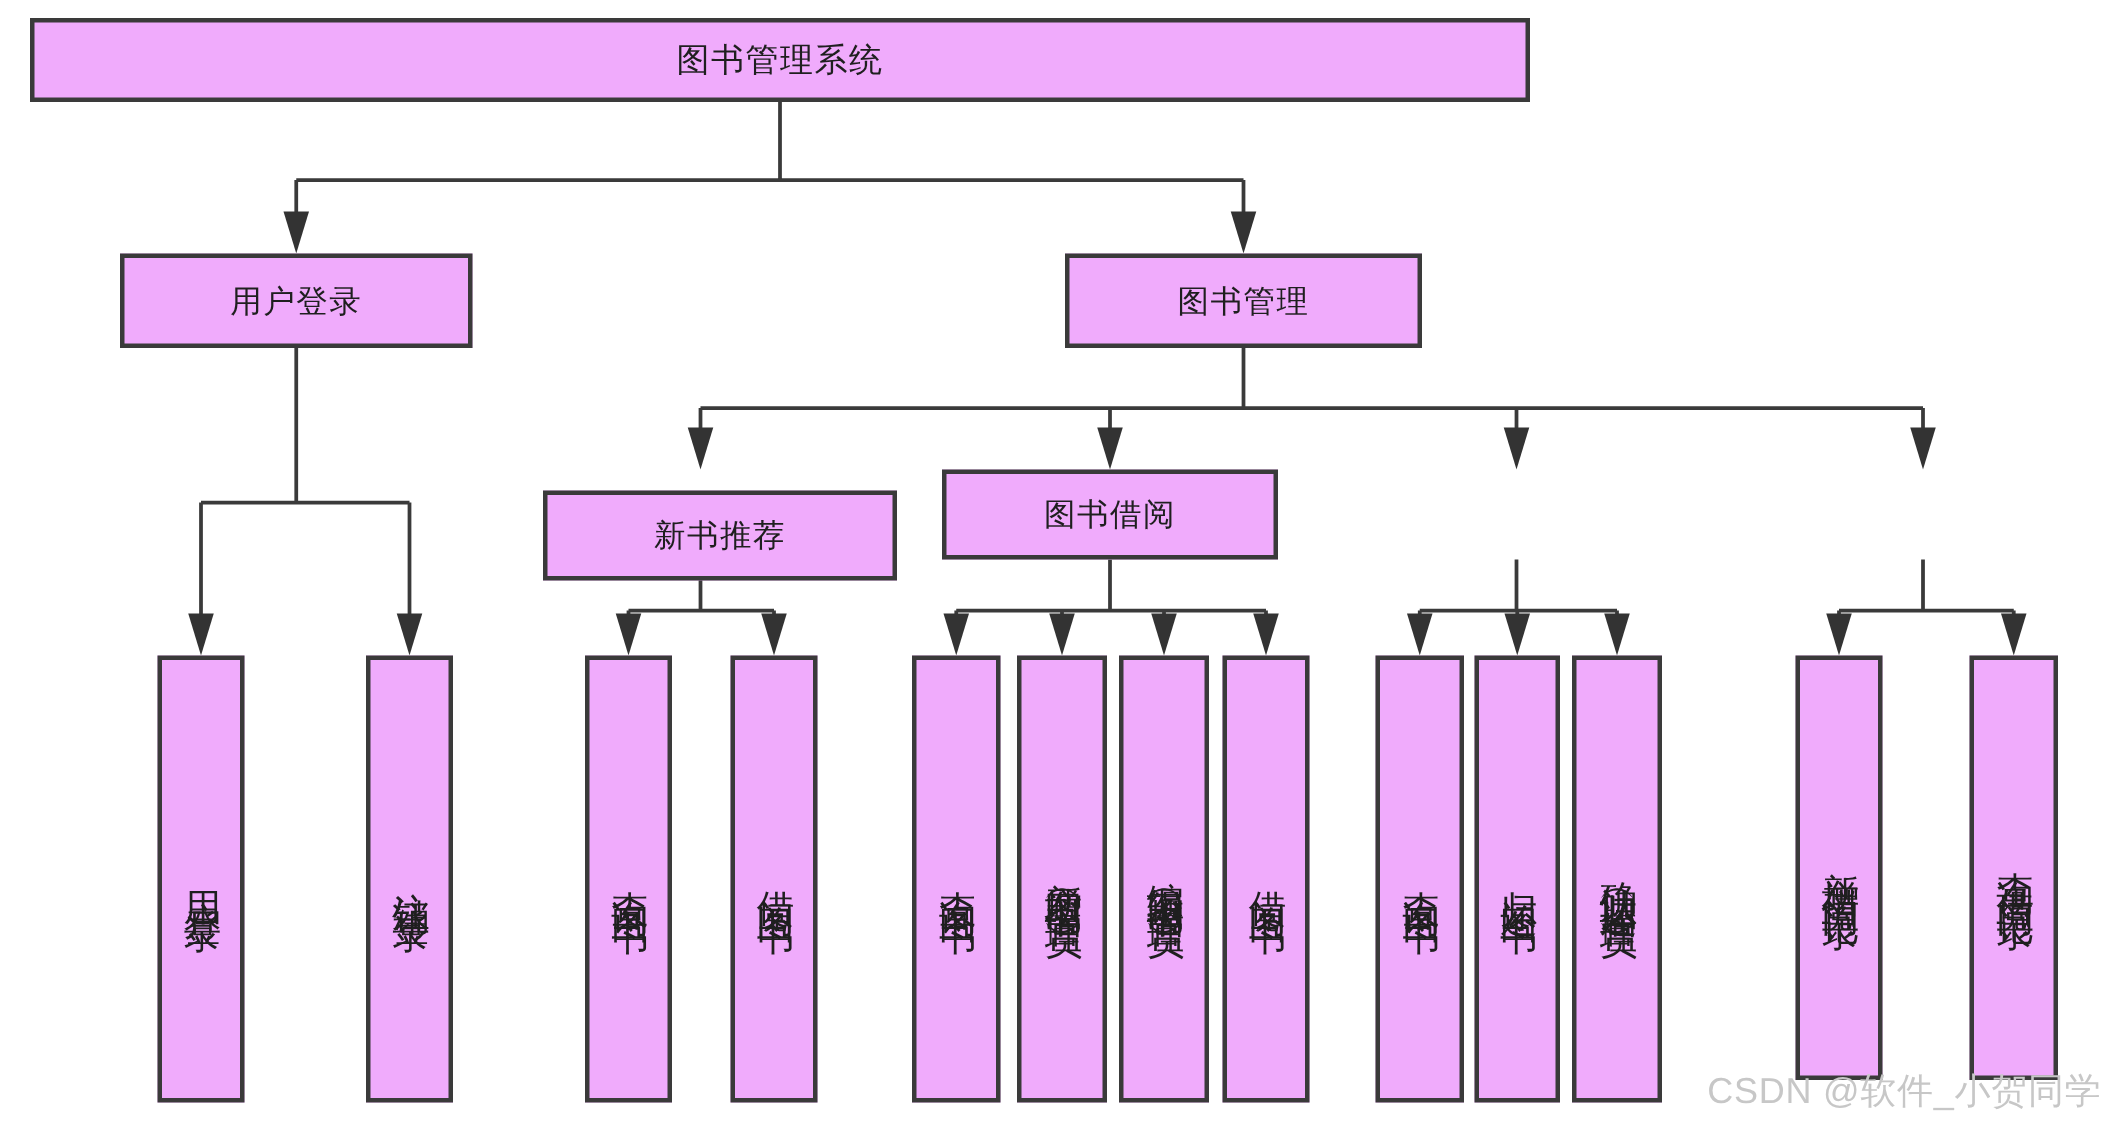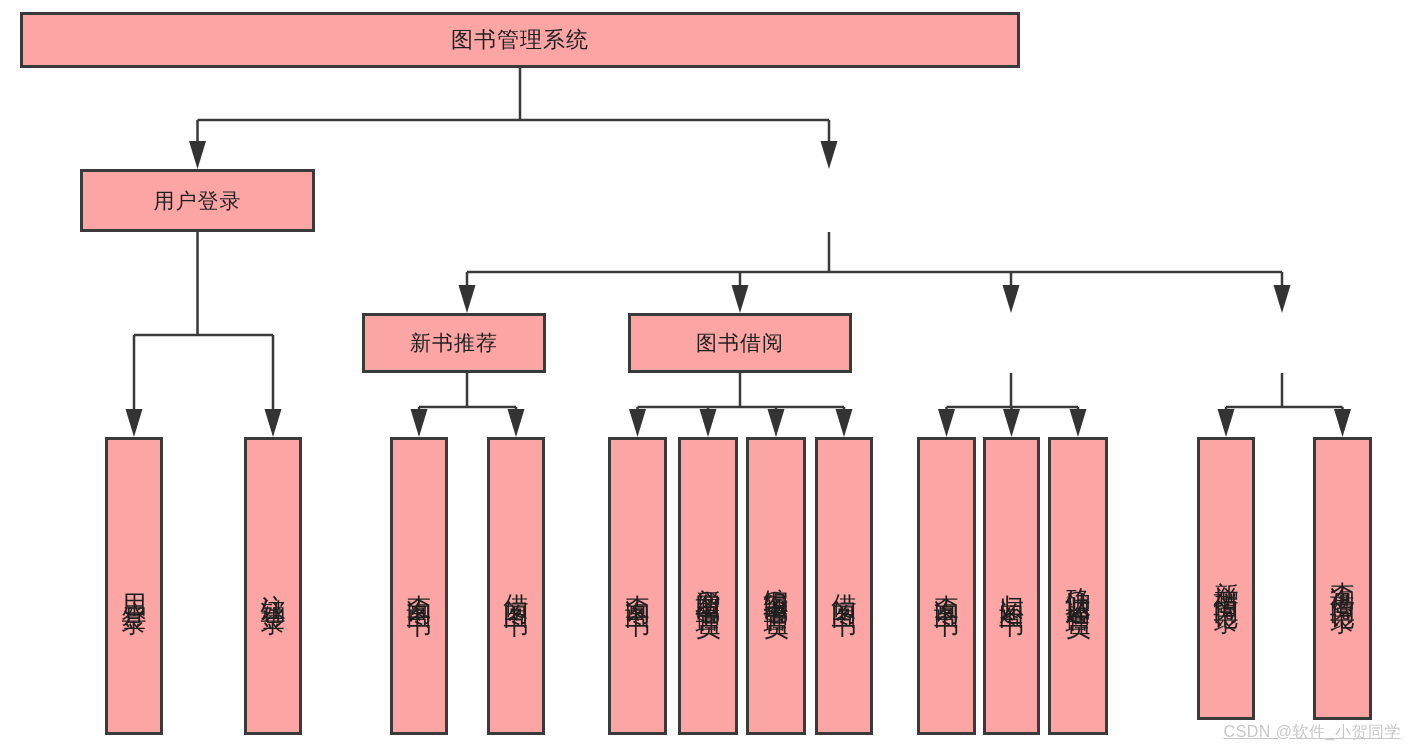--- a/index.html
+++ b/index.html
@@ -15,21 +15,21 @@
     position: absolute;
     left: 0; top: 0;
     width: 1405px; height: 747px;
     z-index: 1;
   }
   .wires path { stroke: #3a3a3a; stroke-width: 2.5; fill: none; }
   .wires polygon { fill: #333333; }
   .node {
     position: absolute;
     box-sizing: border-box;
-    background: #fca5a5;
+    background: #f0abfc;
     border: 3px solid #3a3a3a;
     display: flex;
     align-items: center;
     justify-content: center;
     color: #1f1f1f;
     z-index: 2;
   }
   .h-label { font-size: 21px; letter-spacing: 1px; white-space: nowrap; }
   .root-label { font-size: 22px; }
   .v-label {
@@ -37,33 +37,32 @@
     line-height: 1;
     font-size: 25px;
     letter-spacing: 6px;
     white-space: nowrap;
   }
   .tight .v-label { letter-spacing: 4px; }
   .watermark {
     position: absolute;
     right: 4px;
     bottom: 4px;
-    font-size: 16px;
+    font-size: 24px;
     color: #c7c7c7;
     letter-spacing: 0.5px;
     z-index: 5;
     white-space: nowrap;
-    text-decoration: underline;
   }
 
   
   .n-root            { left: 20px;   top: 12px;  width: 1000px; height: 56px; }
   .n-user-login      { left: 80px;   top: 169px; width: 235px;  height: 63px; }
   .n-book-mgmt       { left: 710px;  top: 169px; width: 238px;  height: 63px; }
-  .n-new-book-rec    { left: 362px;  top: 313px; width: 184px;  height: 60px; }
+  .n-new-book-rec    { left: 362px;  top: 327px; width: 236px;  height: 60px; }
   .n-book-borrow     { left: 628px;  top: 313px; width: 224px;  height: 60px; }
   .n-current-borrow  { left: 903px;  top: 313px; width: 216px;  height: 60px; }
   .n-borrow-records  { left: 1176px; top: 313px; width: 212px;  height: 60px; }
 
   .leaf { top: 437px; height: 298px; }
   .n-ul-login        { left: 105px;  width: 58px; }
   .n-ul-logout       { left: 244px;  width: 58px; }
   .n-nbr-query       { left: 390px;  width: 58px; }
   .n-nbr-borrow      { left: 487px;  width: 58px; }
   .n-bb-query        { left: 608px;  width: 59px; }
@@ -131,20 +130,23 @@
     </g>
   </svg>
 
   <div class="node n-root">
     <span class="h-label root-label">图书管理系统</span>
   </div>
 
   <div class="node n-user-login">
     <span class="h-label">用户登录</span>
   </div>
+  <div class="node n-book-mgmt">
+    <span class="h-label">图书管理</span>
+  </div>
 
   <div class="node n-new-book-rec">
     <span class="h-label">新书推荐</span>
   </div>
   <div class="node n-book-borrow">
     <span class="h-label">图书借阅</span>
   </div>
 
   <div class="node leaf n-ul-login">
     <span class="v-label">用户登录</span>

